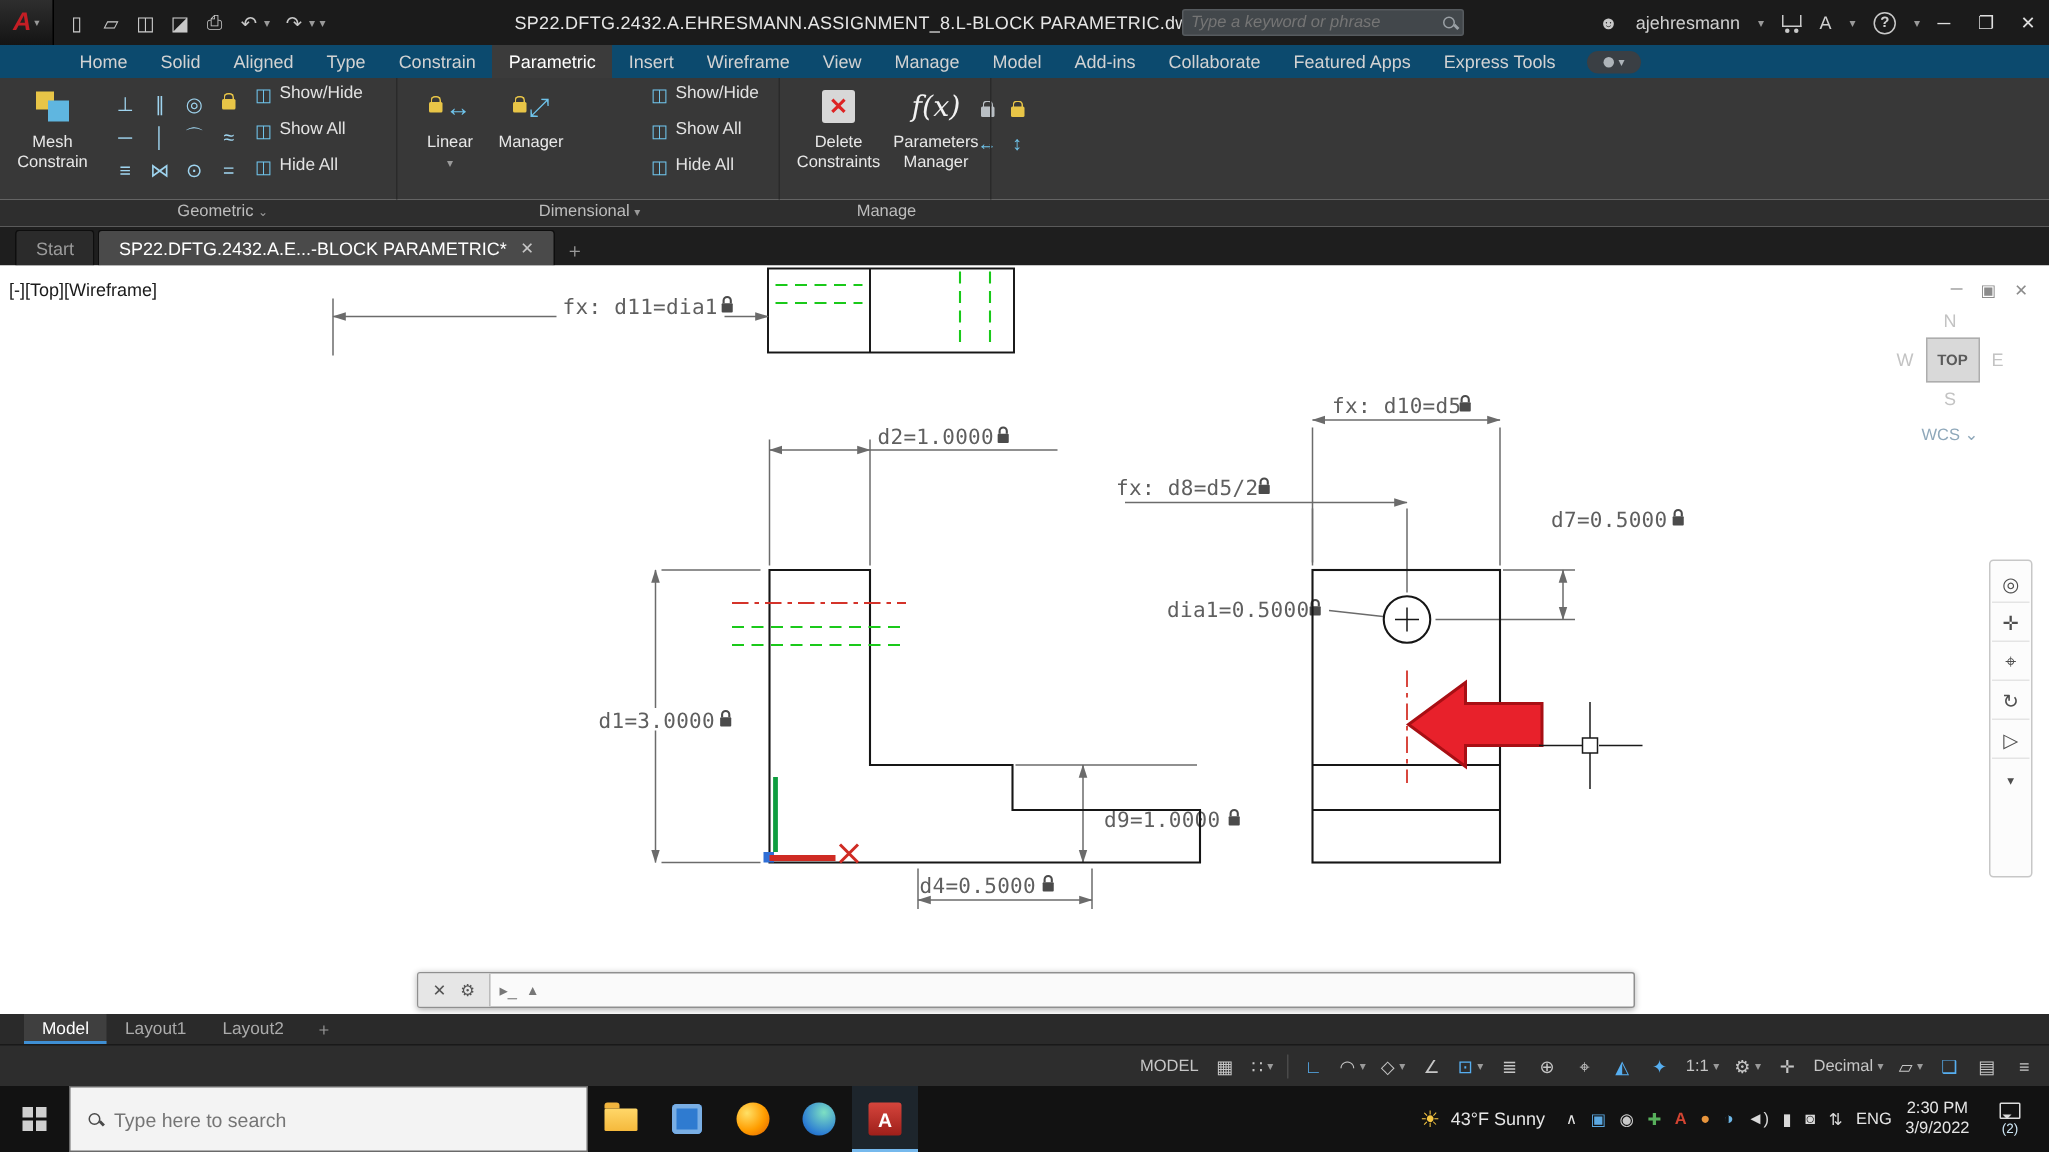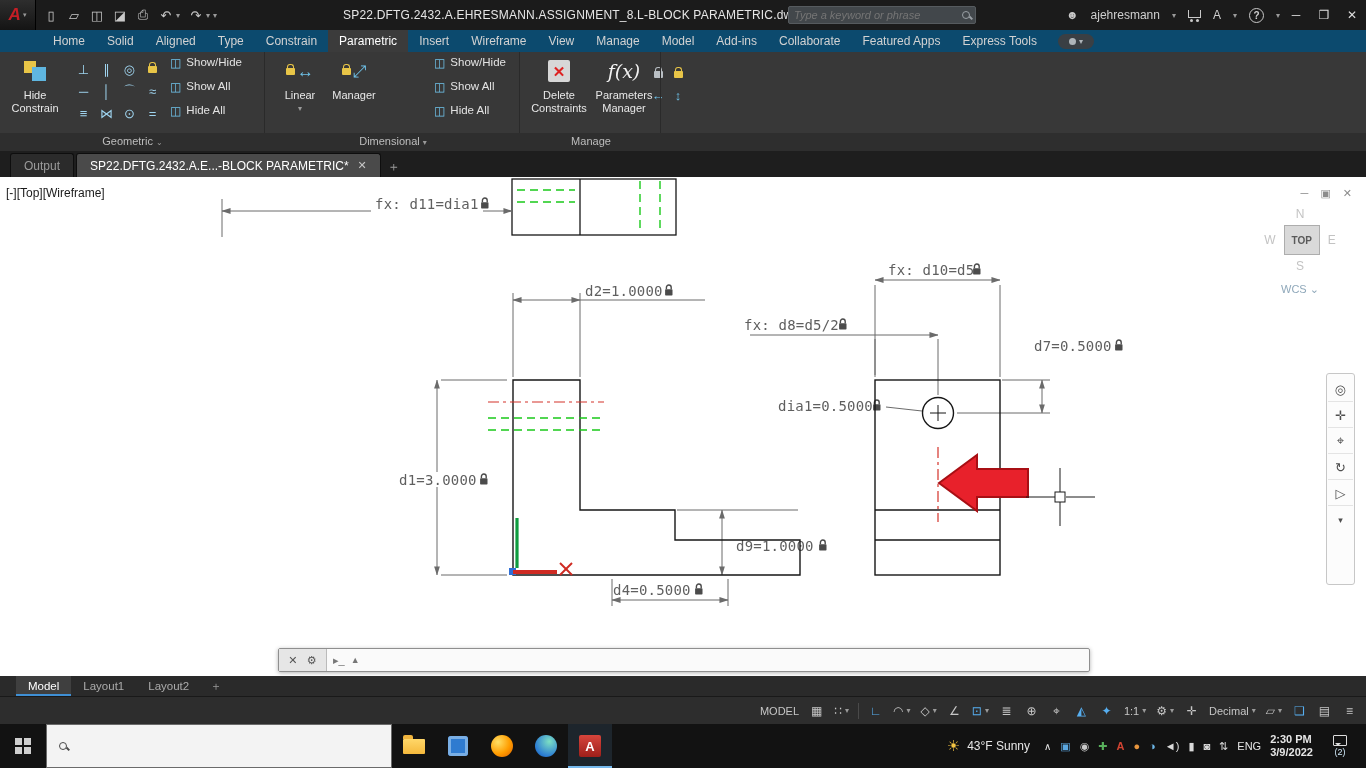--- a/index.html
+++ b/index.html
@@ -108,21 +108,21 @@
   .photos{width:20px;height:20px;background:#2f7bd0;border-radius:3px;box-shadow:inset 0 0 0 3px #79aee4;}
   .ffx{width:22px;height:22px;border-radius:50%;background:radial-gradient(circle at 32% 32%,#ffe066,#ff9d00 55%,#e05e00);}
   .edge{width:22px;height:22px;border-radius:50%;background:radial-gradient(circle at 65% 30%,#7de0c3,#2b7cd3 70%,#174f8f);}
   .acad{width:22px;height:22px;background:linear-gradient(#d6453c,#9e1f1a);border-radius:2px;color:#fff;font-weight:bold;font-size:13px;display:flex;align-items:center;justify-content:center;}
   .tb-spring{flex:1;}
   .tb-weather{display:flex;align-items:center;gap:7px;font-size:12px;margin-right:14px;}
   .sun{color:#f5c542;font-size:15px;}
   .tb-tray{display:flex;align-items:center;gap:9px;margin-right:8px;font-size:12px;}
   .tray-i{font-size:11px;}
   .tray-i::before{content:attr(data-glyph);}
-  .tb-time{font-size:11px;line-height:13px;font-weight:bold;}
+  .tb-time{text-align:center;font-size:11px;line-height:13px;}
   .tb-notif{display:flex;flex-direction:column;align-items:center;width:36px;gap:1px;}
   .notif-box{width:14px;height:11px;border:1.5px solid #dcdcdc;border-radius:1px;position:relative;}
   .notif-box::after{content:"";position:absolute;bottom:-4px;left:1px;border:3px solid transparent;border-top-color:#dcdcdc;}
   .notif-count{font-size:9px;color:#cfe8f7;}
 </style>
 </head>
 <body>
 
 <div class="titlebar">
   <div class="logo">
@@ -185,21 +185,21 @@
 </div>
 
 <div class="rbody">
 
   <div class="panel" style="left:0;width:265px;">
     <div class="bigbtn" style="left:6px;">
       <div class="bb-ico">
         <span style="width:12px;height:12px;background:#e8c547;display:inline-block;margin-right:-4px;margin-top:-8px;"></span>
         <span style="width:14px;height:14px;background:#5fb6e0;display:inline-block;margin-top:6px;"></span>
       </div>
-      <span style="display:block;">Hide</span>
+      <span style="display:block;">Mesh</span>
       <span style="display:block;">Constrain</span>
     </div>
     <div class="cgrid">
       <span class="cgl" data-glyph="⊥"></span>
       <span class="cgl" data-glyph="∥"></span>
       <span class="cgl" data-glyph="◎"></span>
       <span class="cgl">
           <i class="mlock"></i>
         </span>
       <span class="cgl" data-glyph="─"></span>
@@ -271,28 +271,28 @@
       <div class="bb-ico">
           <span class="fx">f(x)</span>
         </div>
       <span style="display:block;">Parameters</span>
       <span style="display:block;">Manager</span>
     </div>
   </div>
 </div>
 
 <div class="plabels">
-  <span class="plab" style="left:0;width:265px;"><i style="font-style:normal">Geometric</i> <i class="caret-s" style="font-style:normal">⌄</i></span>
+  <span class="plab" style="left:16px;width:265px;"><i style="font-style:normal">Geometric</i> <i class="caret-s" style="font-style:normal">⌄</i></span>
   <span class="plab" style="left:266px;width:254px;"><i style="font-style:normal">Dimensional</i> <i class="caret-s" style="font-style:normal">▾</i></span>
   <span class="plab" style="left:521px;width:140px;"><i style="font-style:normal">Manage</i></span>
 </div>
 
 <div class="ftabs">
   <div class="ftab">
-      <span>Output</span>
+      <span>Start</span>
     </div>
   <div class="ftab active">
       <span>SP22.DFTG.2432.A.E...-BLOCK PARAMETRIC*</span>
       <span class="x">✕</span>
     </div>
   <div class="ftab-add">＋</div>
 </div>
 
 <div class="canvas">
   <svg width="1366" height="499" viewBox="0 0 1366 499">
@@ -487,20 +487,21 @@
   <div class="tb-start">
     <span class="winlogo">
         <i></i>
         <i></i>
         <i></i>
         <i></i>
       </span>
   </div>
   <div class="tb-searchbox">
     <span class="mag"></span>
+    <input placeholder="Type here to search" style="">
   </div>
   <div class="tb-apps">
     <div class="tb-app">
         <span class="fold"></span>
       </div>
     <div class="tb-app">
         <span class="photos"></span>
       </div>
     <div class="tb-app">
         <span class="ffx"></span>

